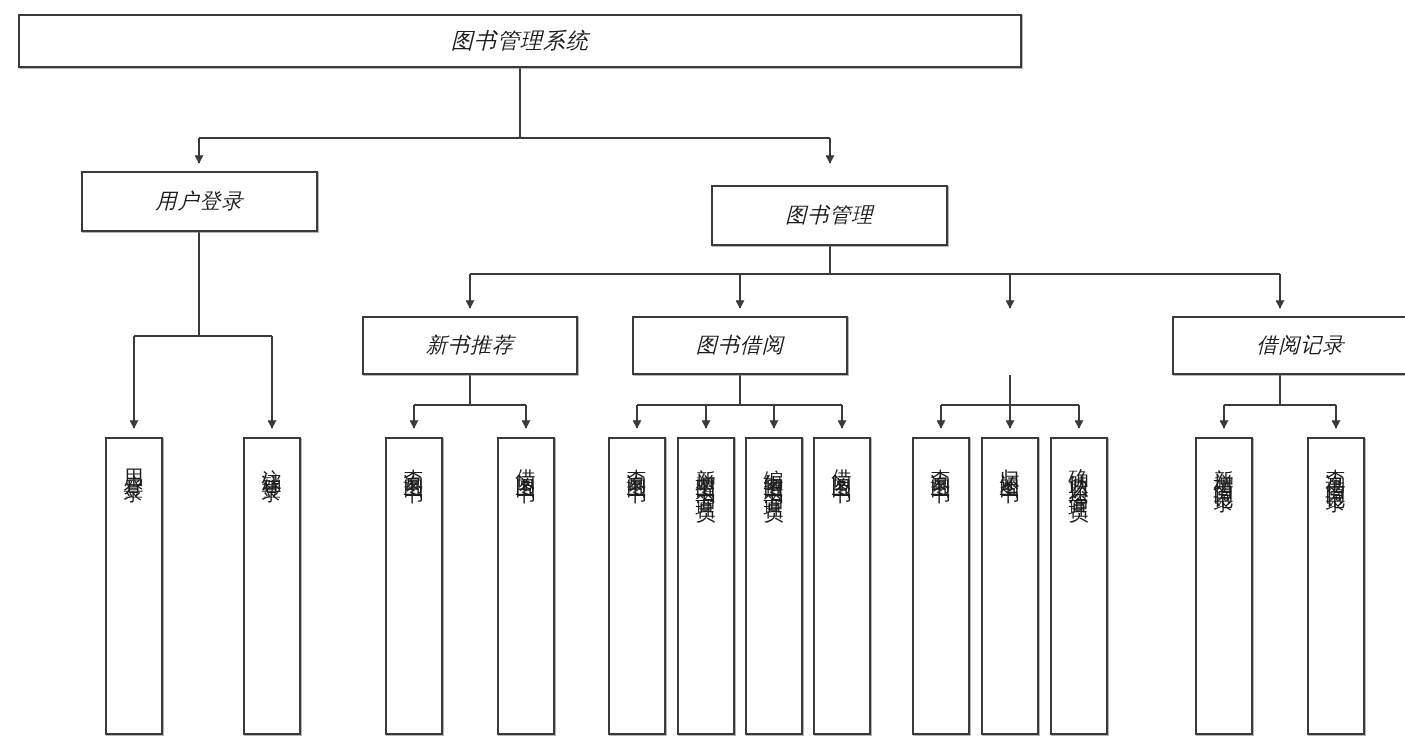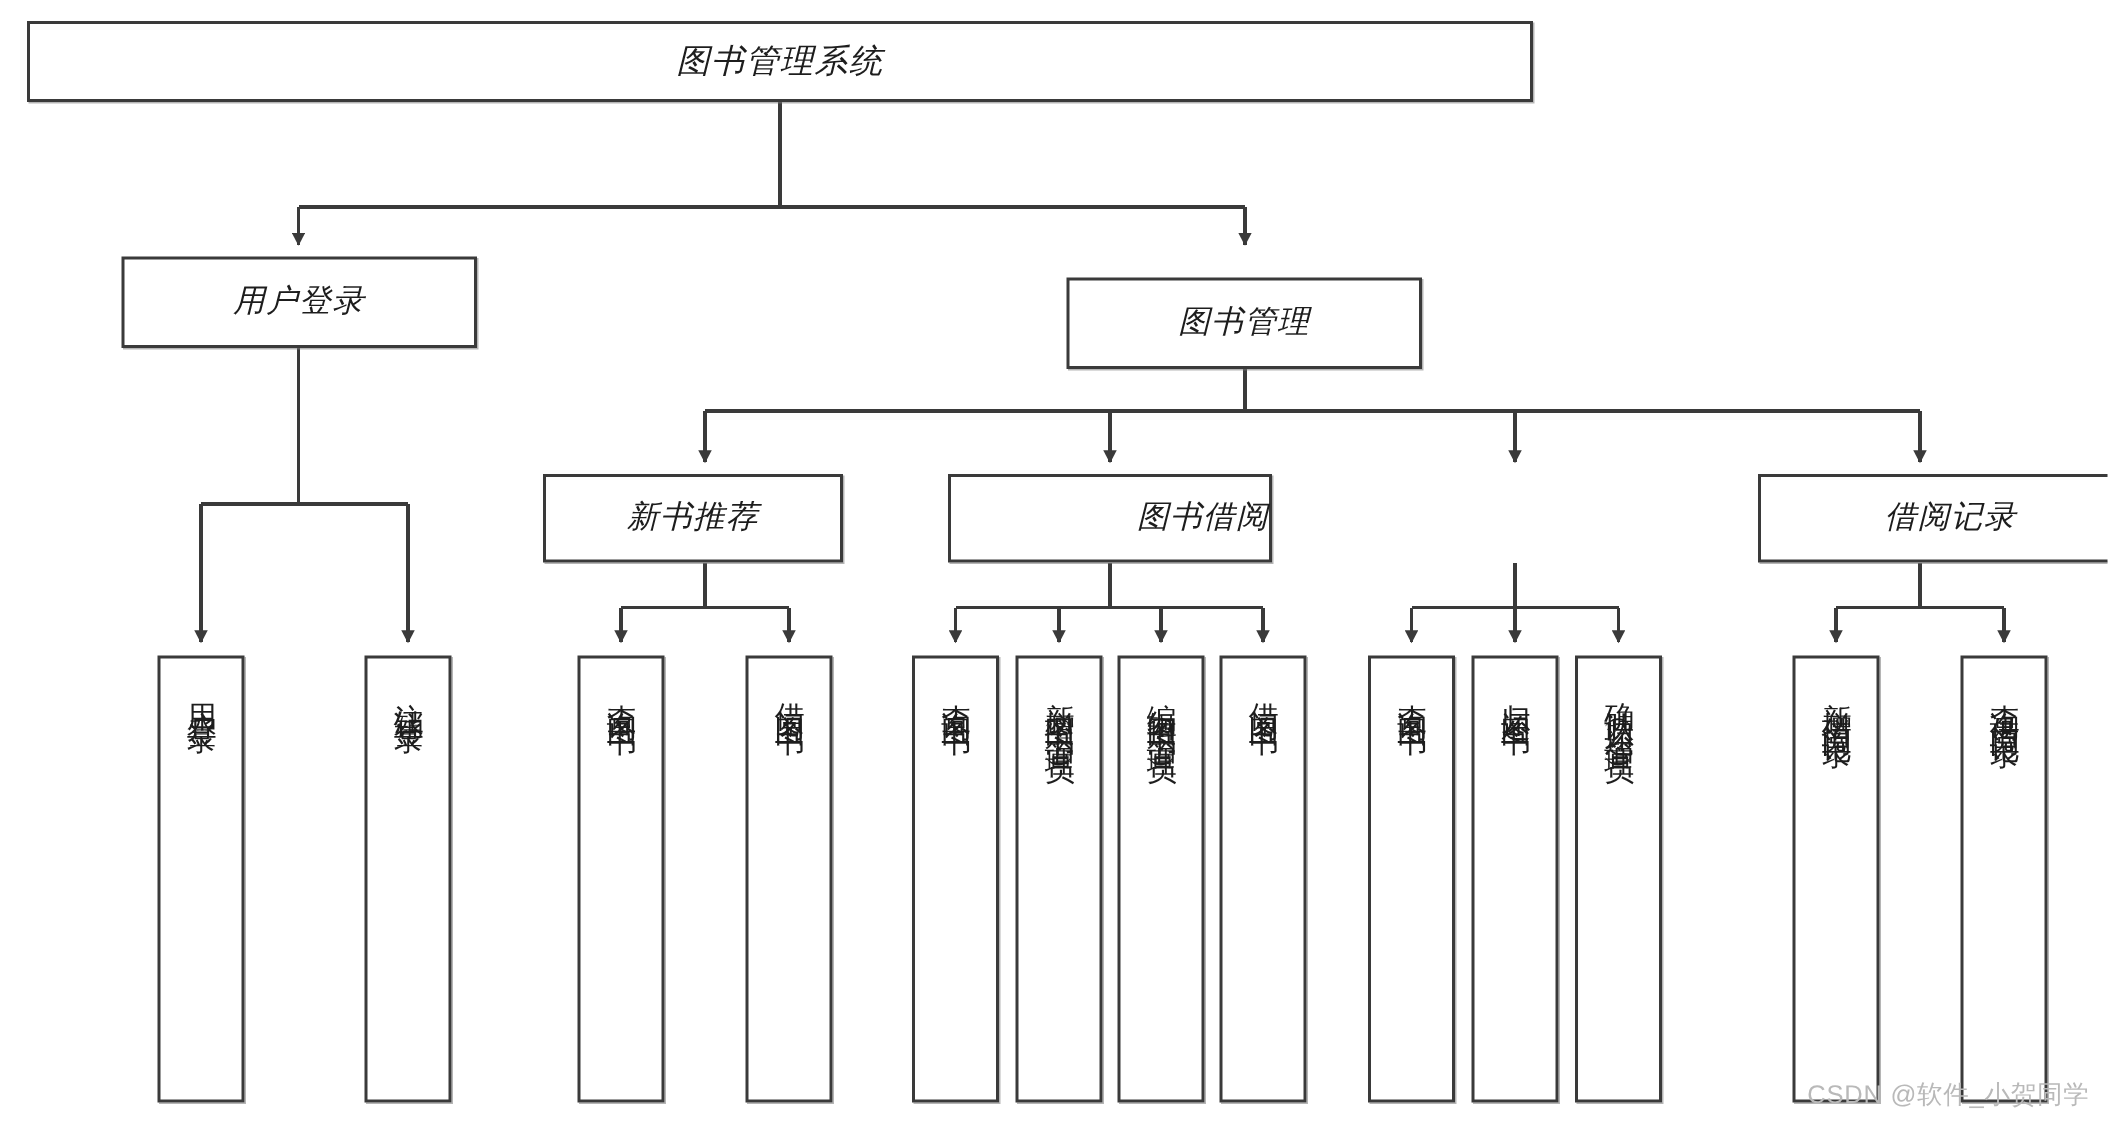--- a/index.html
+++ b/index.html
@@ -137,25 +137,25 @@
   </div>
 
   <div class="node horizontal" style="left:81px; top:171px; width:237px; height:61px;">
     <span class="node-label">用户登录</span>
   </div>
 
   <div class="node horizontal" style="left:711px; top:185px; width:237px; height:61px;">
     <span class="node-label">图书管理</span>
   </div>
 
-  <div class="node horizontal" style="left:362px; top:316px; width:200px; height:59px;">
+  <div class="node horizontal" style="left:362px; top:316px; width:216px; height:59px;">
     <span class="node-label">新书推荐</span>
   </div>
 
-  <div class="node horizontal" style="left:632px; top:316px; width:216px; height:59px;justify-content:flex-end;">
+  <div class="node horizontal" style="left:632px; top:316px; width:216px; height:59px;">
     <span class="node-label">图书借阅</span>
   </div>
 
 
   <div class="node horizontal" style="left:1172px; top:316px; width:257px; height:59px;">
     <span class="node-label">借阅记录</span>
   </div>
 
   <div class="node vertical" style="left:105px; top:437px; width:58px; height:298px;">
     <span class="node-label">用户登录</span>
@@ -202,15 +202,14 @@
   </div>
 
   <div class="node vertical" style="left:1195px; top:437px; width:58px; height:298px;">
     <span class="node-label">新增借阅记录</span>
   </div>
 
   <div class="node vertical" style="left:1307px; top:437px; width:58px; height:298px;">
     <span class="node-label">查询借阅记录</span>
   </div>
 
-  <div class="watermark">CSDN @软件_小贺同学</div>
 
 </div>
 
 </body></html>

